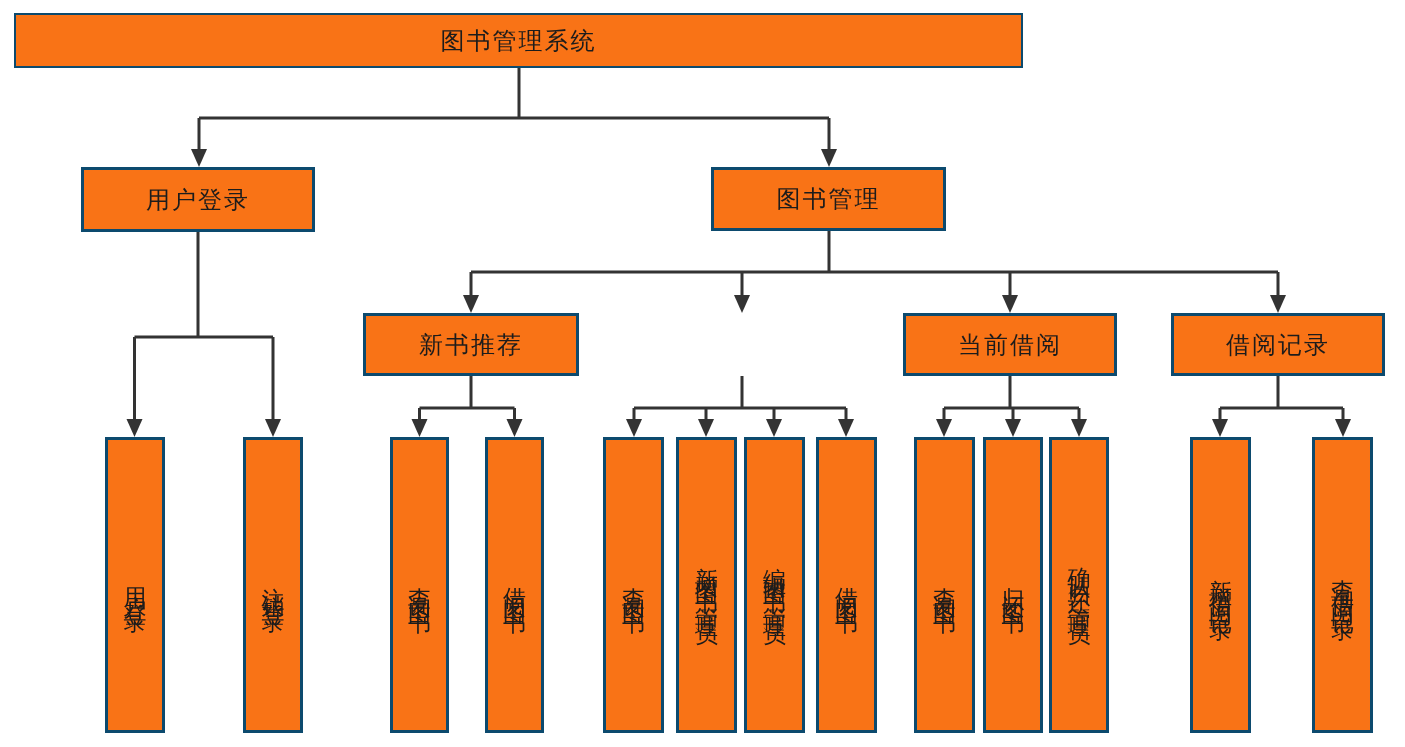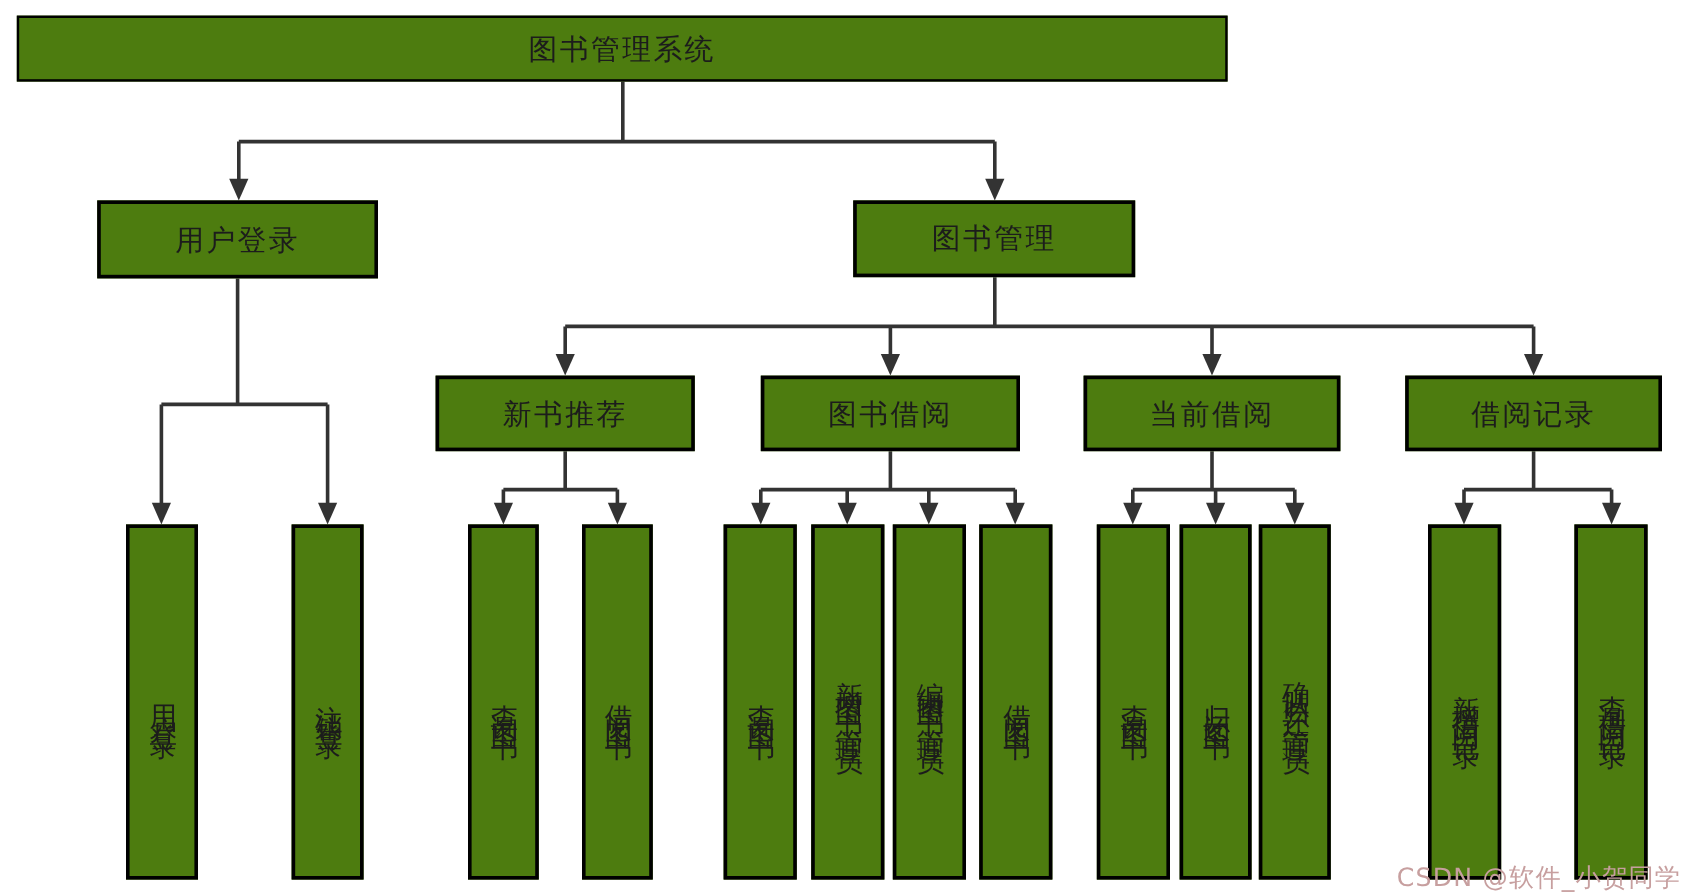--- a/index.html
+++ b/index.html
@@ -7,22 +7,22 @@
     position:relative;
     width:1405px;height:747px;
     background:#ffffff;
     font-family:"DejaVu Sans","Liberation Sans",sans-serif;
     overflow:hidden;
   }
   .connectors{position:absolute;left:0;top:0;width:1405px;height:747px;}
   .node{
     position:absolute;
     box-sizing:border-box;
-    border:3px solid #000000;
-    background:#4d7c0f;
+    border:3px solid #0c4a6e;
+    background:#f97316;
     display:flex;align-items:center;justify-content:center;
     font-size:24px;color:#1c1c1c;
     letter-spacing:2px;
     z-index:2;
   }
   .root-node{border-width:2px;}
   .leaf{font-size:23px;letter-spacing:0;}
   .vtext{
     writing-mode:vertical-rl;
     text-orientation:mixed;
@@ -94,23 +94,20 @@
   <div class="node" style="left:81px;top:167px;width:234px;height:65px;">
     <span>用户登录</span>
   </div>
   <div class="node" style="left:363px;top:313px;width:216px;height:63px;">
     <span>新书推荐</span>
   </div>
 
   <div class="node" style="left:711px;top:167px;width:235px;height:64px;">
     <span>图书管理</span>
   </div>
-  <div class="node" style="left:634px;top:313px;width:216px;height:63px;">
-    <span>图书借阅</span>
-  </div>
   <div class="node" style="left:903px;top:313px;width:214px;height:63px;text-align:right;">
     <span>当前借阅</span>
   </div>
   <div class="node" style="left:1171px;top:313px;width:214px;height:63px;">
     <span>借阅记录</span>
   </div>
 
   <div class="node leaf" style="left:105px;top:437px;width:60px;height:296px;">
     <span class="vtext">用户登录</span>
   </div>
@@ -148,14 +145,13 @@
     <span class="vtext">确认归还（管理员）</span>
   </div>
 
   <div class="node leaf" style="left:1190px;top:437px;width:61px;height:296px;">
     <span class="vtext">新增借阅记录</span>
   </div>
   <div class="node leaf" style="left:1312px;top:437px;width:61px;height:296px;">
     <span class="vtext">查询借阅记录</span>
   </div>
 
-  <div class="watermark">CSDN @软件_小贺同学</div>
 </div>
 
 </body></html>

